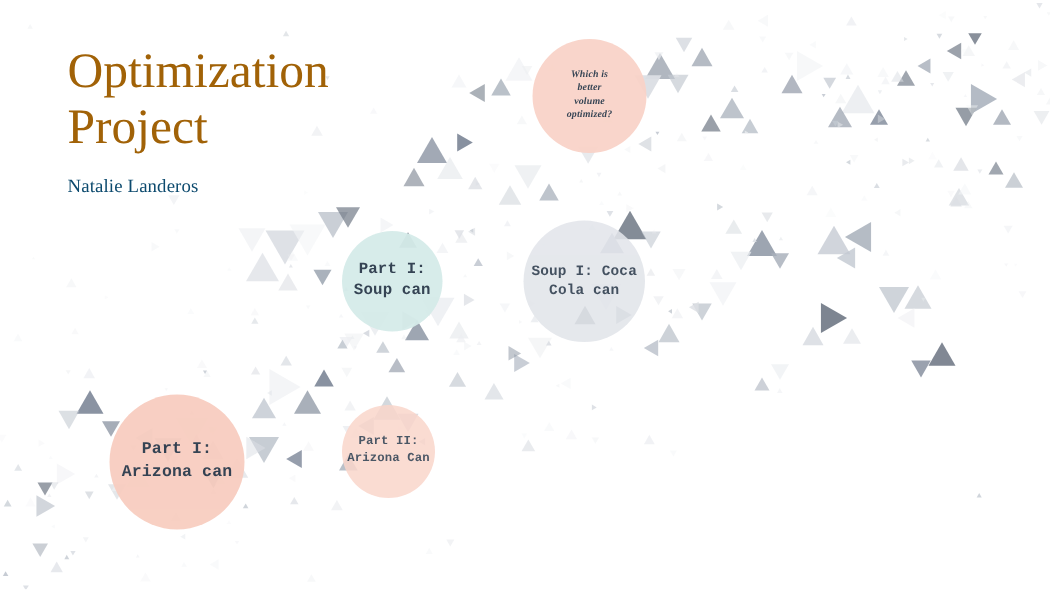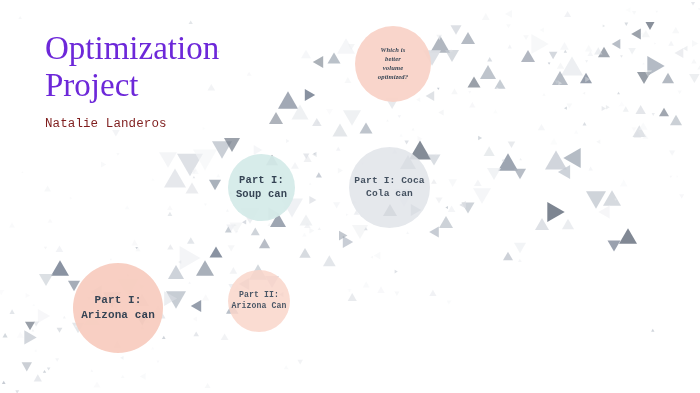--- a/index.html
+++ b/index.html
@@ -27,30 +27,30 @@
   .title-block {
     position: absolute;
     left: 45px;
     top: 30px;
     width: 300px;
   }
   .deck-title {
     font-family: "Liberation Serif", serif;
     font-size: 33px;
     line-height: 1.13;
-    color: #6d28d9;
+    color: #a16207;
     font-weight: 400;
     letter-spacing: 0px;
     margin: 0;
     white-space: pre-line;
   }
   .deck-author {
-    font-family: Liberation Mono, monospace;
+    font-family: Liberation Serif, serif;
     font-size: 12.5px;
-    color: #7f1d1d;
+    color: #0c4a6e;
     margin-top: 12px;
     letter-spacing: 0.1px;
   }
   .topic {
     position: absolute;
     border-radius: 50%;
     display: flex;
     align-items: center;
     justify-content: center;
     text-align: center;
@@ -441,21 +441,21 @@
       <div class="topic-label italic-serif" style="font-size: 6.6px; color: rgb(43, 58, 75);">Which is
 better
 volume
 optimized?</div>
     </div>
     <div class="topic" style="left: 228px; top: 154px; width: 67px; height: 67px; background: rgb(213, 235, 233); opacity: 0.95;">
       <div class="topic-label" style="font-size: 10.5px; color: rgb(43, 58, 75);">Part I:
 Soup can</div>
     </div>
     <div class="topic" style="left: 349px; top: 147px; width: 81px; height: 81px; background: rgb(226, 229, 234); opacity: 0.88;">
-      <div class="topic-label" style="font-size: 9.6px; color: rgb(43, 58, 75);">Part I: Coca
+      <div class="topic-label" style="font-size: 9.6px; color: rgb(43, 58, 75);">Soup I: Coca
 Cola can</div>
     </div>
     <div class="topic" style="left: 73px; top: 263px; width: 90px; height: 90px; background: rgb(248, 205, 192); opacity: 0.95;">
       <div class="topic-label" style="font-size: 11px; color: rgb(43, 58, 75);">Part I:
 Arizona can</div>
     </div>
     <div class="topic" style="left: 228px; top: 270px; width: 62px; height: 62px; background: rgb(250, 214, 203); opacity: 0.85; align-items: center;">
       <div class="topic-label" style="font-size: 8.2px; color: rgb(43, 58, 75);">Part II:
 Arizona Can</div>
     </div>

